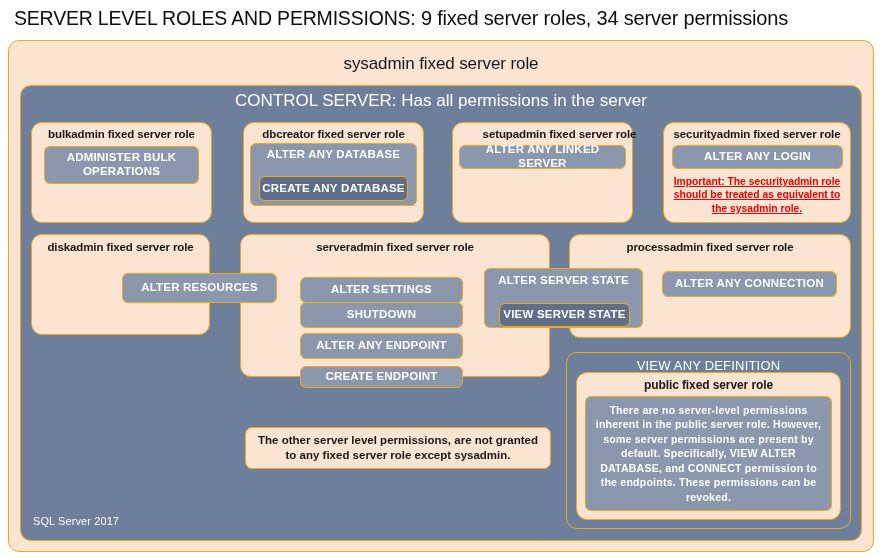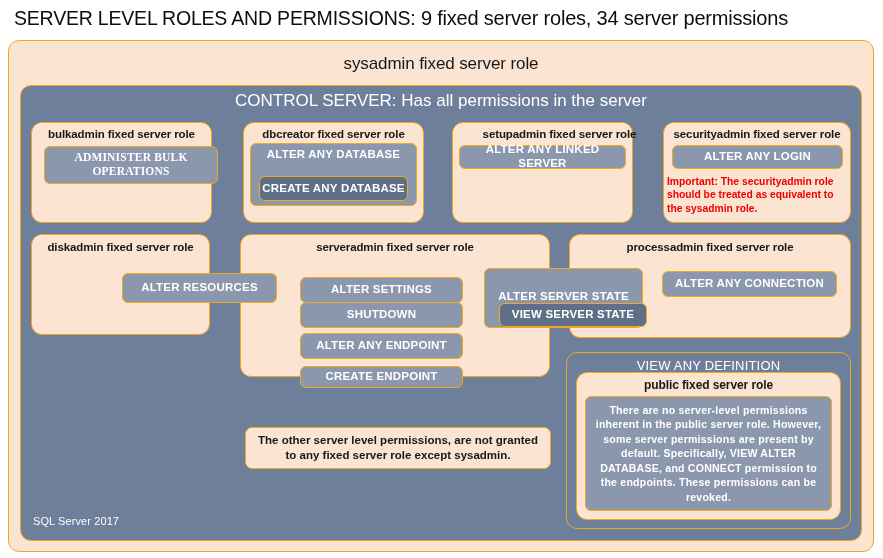--- a/index.html
+++ b/index.html
@@ -100,23 +100,23 @@
     text-align: center;
     line-height: 1.32;
     padding: 3px 8px;
   }
 
   .warn-text {
     position: absolute;
     color: #ee0000;
     font-size: 10.3px;
     font-weight: bold;
-    text-align: left;
+    text-align: center;
     line-height: 1.3;
-    left: 0; right: 0;
+    left: 0; right: 0; text-decoration: underline;
   }
 
   #sql-version {
     position: absolute;
     color: #ffffff;
     font-size: 11px;
     letter-spacing: 0.1px;
   }
 </style>
 </head>
@@ -131,21 +131,21 @@
 
   <div class="role-label" style="top:54px; left:8px; width:866px; font-size:17px; font-weight:normal;">sysadmin  fixed  server  role</div>
 
   <div class="panel slate-dark" style="left:20px; top:85px; width:842px; height:456px;">
   </div>
 
   <div class="band-label" style="top:91px; left:20px; width:842px; font-size:17px;">CONTROL SERVER: Has all permissions in the server</div>
 
   <div class="panel cream" style="left:31px; top:122px; width:181px; height:101px;"></div>
   <div class="role-label" style="top:128px; left:31px; width:181px;">bulkadmin  fixed server role</div>
-  <div class="perm" style="left:44px; top:146px; width:174px; height:38px;font-family:Liberation Serif, serif;">ADMINISTER  BULK OPERATIONS</div>
+  <div class="perm" style="left:44px; top:146px; width:155px; height:38px;">ADMINISTER  BULK OPERATIONS</div>
 
   <div class="panel cream" style="left:243px; top:122px; width:181px; height:101px;"></div>
   <div class="role-label" style="top:128px; left:243px; width:181px;">dbcreator fixed server role</div>
   <div class="perm" style="left:250px; top:143px; width:167px; height:63px; align-items:flex-start; padding-top:4px;">
     <span>ALTER  ANY DATABASE</span>
   </div>
   <div class="perm nested" style="left:259px; top:176px; width:149px; height:25px;">CREATE  ANY DATABASE</div>
 
   <div class="panel cream" style="left:452px; top:122px; width:181px; height:101px;"></div>
   <div class="role-label" style="top:128px; left:452px; width:181px;margin-left:17px;">setupadmin fixed server role</div>
@@ -165,24 +165,24 @@
   <div class="panel cream" style="left:569px; top:234px; width:282px; height:104px;"></div>
   <div class="role-label" style="top:241px; left:569px; width:282px;">processadmin fixed server role</div>
 
   <div class="perm" style="left:122px; top:273px; width:155px; height:30px;">ALTER RESOURCES</div>
 
   <div class="perm" style="left:300px; top:277px; width:163px; height:26px;">ALTER SETTINGS</div>
   <div class="perm" style="left:300px; top:302px; width:163px; height:26px;">SHUTDOWN</div>
   <div class="perm" style="left:300px; top:333px; width:163px; height:26px;">ALTER ANY ENDPOINT</div>
   <div class="perm" style="left:300px; top:366px; width:163px; height:22px;">CREATE  ENDPOINT</div>
 
-  <div class="perm" style="left:484px; top:268px; width:159px; height:60px; align-items:flex-start; padding-top:21px;">
+  <div class="perm" style="left:484px; top:268px; width:159px; height:60px; align-items:flex-start; padding-top:5px;">
     <span>ALTER SERVER  STATE</span>
   </div>
-  <div class="perm nested" style="left:499px; top:303px; width:148px; height:24px;">VIEW SERVER  STATE</div>
+  <div class="perm nested" style="left:499px; top:303px; width:131px; height:24px;">VIEW SERVER  STATE</div>
 
   <div class="perm" style="left:662px; top:271px; width:175px; height:26px;">ALTER ANY CONNECTION</div>
 
   <div class="panel slate-dark" style="left:566px; top:352px; width:285px; height:177px;"></div>
   <div class="band-label" style="top:358px; left:566px; width:285px; font-size:13px; font-weight:normal; letter-spacing:0.2px;">VIEW  ANY DEFINITION</div>
 
   <div class="panel cream" style="left:576px; top:372px; width:265px; height:148px;"></div>
   <div class="role-label" style="top:378px; left:576px; width:265px; font-size:12px;">public  fixed server role</div>
 
   <div class="perm" style="left:585px; top:396px; width:247px; height:115px; padding:1px 9px; line-height:1.36; font-size:10.6px;">There are no server-level permissions inherent in the public server role. However, some server permissions are present by default. Specifically, VIEW ALTER DATABASE, and CONNECT permission to the endpoints. These permissions can be revoked.</div>

